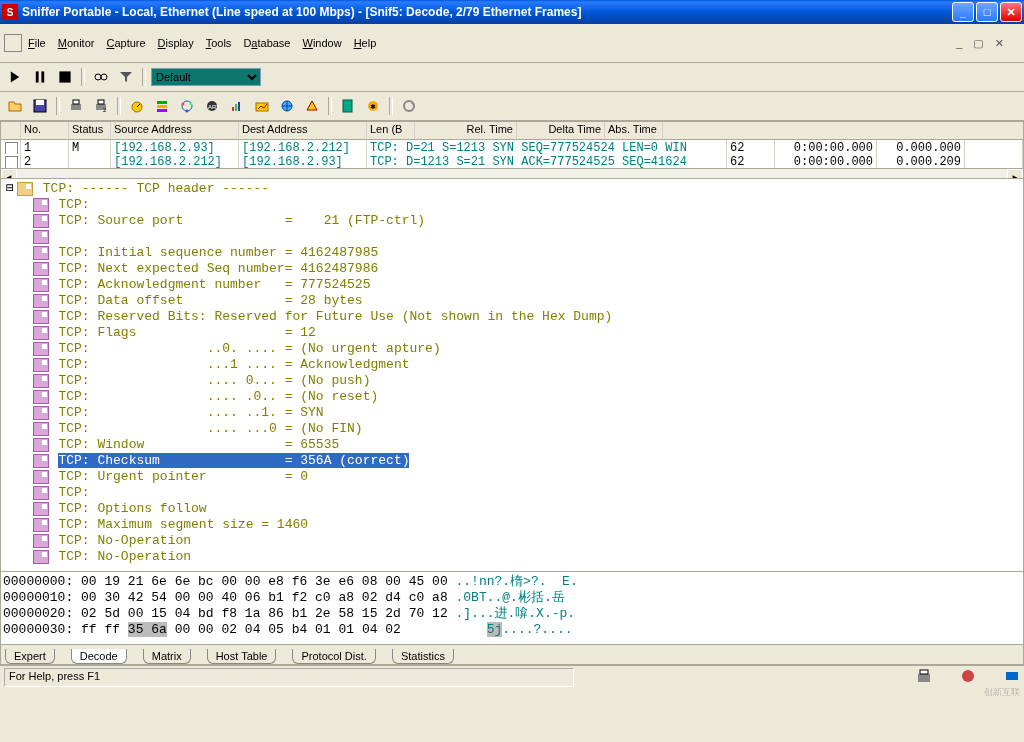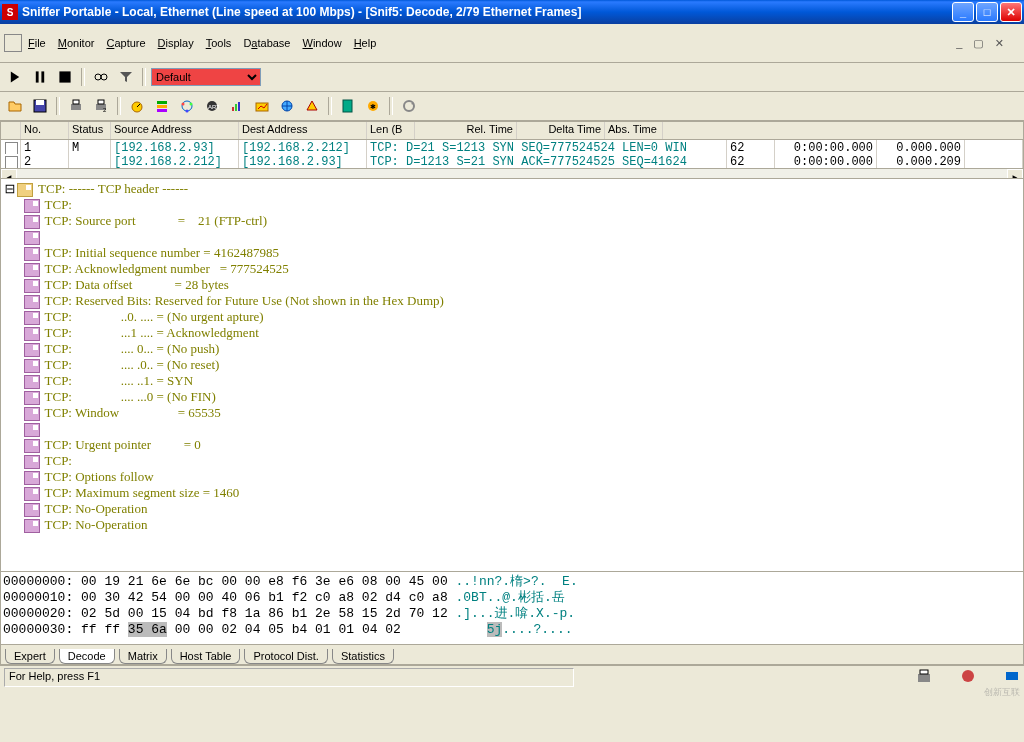--- a/index.html
+++ b/index.html
@@ -12,44 +12,44 @@
 .winbtn.close{background:linear-gradient(#f77,#d00)}
 .menubar{background:#ece9d8;border-bottom:1px solid #aca899;padding:10px 4px;display:flex;align-items:center}
 .menubar .mdi-icon{width:16px;height:16px;border:1px solid #888;margin-right:6px}
 .menubar span{margin-right:12px;cursor:default}
 .menubar span u{text-decoration:underline}
 .mdi-ctrl{margin-left:auto;font-family:Arial;letter-spacing:4px;font-size:11px;color:#555}
 .toolbar{background:#ece9d8;border-bottom:1px solid #aca899;padding:2px 4px;display:flex;align-items:center;gap:3px;height:24px}
 .tbtn{width:20px;height:20px;border:1px solid transparent;display:flex;align-items:center;justify-content:center}
 .tbtn svg{width:14px;height:14px}
 .tsep{width:2px;height:18px;border-left:1px solid #aca899;border-right:1px solid #fff;margin:0 2px}
-.combo{height:18px;border:1px solid #7f9db9;background:#ef4444;font-size:11px;width:110px}
+.combo{height:18px;border:1px solid #7f9db9;background:#0f766e;font-size:11px;width:110px}
 .packet-table{border:1px solid #aca899;background:#fff;height:56px;overflow:hidden;position:relative}
 .pt-head{display:flex;background:#ece9d8;border-bottom:1px solid #aca899;height:17px;font-size:11px}
 .pt-head div,.pt-row div{border-right:1px solid #d4d0c8;padding:1px 3px;box-sizing:border-box;overflow:hidden;white-space:nowrap}
 .pt-row{display:flex;height:14px;font-family:'Courier New',monospace;font-size:12px}
 .c-chk{width:20px}.c-no{width:48px}.c-stat{width:42px}.c-src{width:128px}.c-dst{width:128px}.c-sum{flex:1}.c-len{width:48px;text-align:left}.c-rel{width:102px;text-align:right}.c-del{width:88px;text-align:right}.c-abs{width:58px}
 .pt-hsb{height:16px;background:#ece9d8;border-top:1px solid #aca899;display:flex}
 .sb-arrow{width:16px;height:16px;background:#ece9d8;border:1px solid #fff;box-sizing:border-box;display:flex;align-items:center;justify-content:center;font-size:8px;color:#000}
 .sb-track{flex:1;background:#f0f0e8}
-.decode-pane{background:#fff;font-family:Liberation Serif, serif;font-size:13px;line-height:16px;height:388px;overflow:auto;border:1px solid #aca899;border-top:none;padding:2px 0}
+.decode-pane{background:#fff;font-family:Liberation Mono, monospace;font-size:13px;line-height:16px;height:388px;overflow:auto;border:1px solid #aca899;border-top:none;padding:2px 0}
 .dline{white-space:pre;padding-left:2px}
 .dline .tw{display:inline-block;width:14px;text-align:center;color:#000;vertical-align:top}
 .dline .ic{display:inline-block;width:14px;height:12px;background:#d8a8d8;border:1px solid #a060a0;margin-right:2px;position:relative;vertical-align:middle}
 .dline .ic::after{content:"";position:absolute;right:1px;top:1px;width:5px;height:5px;background:#fff}
 .dline .ic.root{background:#f0d080;border-color:#c0a040}
 .dline .txt{color:#808000}
 .dline.sel .txt{background:#316ac5;color:#fff}
 .hex-pane{background:#fff;font-family:Liberation Mono, monospace;font-size:13px;line-height:16px;height:68px;border:1px solid #aca899;border-top:none;padding:2px;white-space:pre}
 .hex-pane .addr{color:#000}
 .hex-pane .hex{color:#000}
 .hex-pane .hl{background:#bbb}
 .hex-pane .ascii{color:#008080}
 .tabs{background:#ece9d8;height:19px;display:flex;align-items:flex-end;padding-left:4px;border:1px solid #aca899;border-top:none;position:relative}
-.tab{border:1px solid #888;border-top:none;border-radius:0 0 6px 6px;padding:1px 8px;font-size:11px;background:#ece9d8;margin-right:4px}
+.tab{border:1px solid #888;border-top:none;border-radius:0 0 6px 6px;padding:1px 8px;font-size:11px;background:#ece9d8;margin-right:16px}
 .tab.active{background:#fff;font-weight:normal}
 .tab:not(.active){background:#ece9d8}
 .tabs::after{content:"";position:absolute;right:6px;top:2px;width:14px;height:14px}
 .statusbar{background:#ece9d8;border-top:1px solid #aca899;height:40px;display:flex;align-items:flex-start;padding:2px 4px;font-size:11px;position:relative}
 .status-cell{border:1px inset #fff;padding:1px 4px;height:15px}
 .status-icons{position:absolute;right:4px;top:2px;display:flex;gap:28px}
 .si{width:16px;height:16px}
 .logo{position:absolute;right:4px;bottom:2px;width:80px;height:22px;opacity:.5;font-size:9px;color:#888;text-align:right}
 .chk{width:11px;height:11px;border:1px solid #888;background:#fff;display:inline-block;margin:1px}
 </style>
@@ -255,31 +255,33 @@
     <div class="sb-arrow">►</div>
   </div>
 </div>
 
 <div class="decode-pane" id="decode">
     <div class="dline"><span class="tw">⊟</span><span class="ic root"></span> <span class="txt">TCP: ------ TCP header ------</span></div>
     <div class="dline"><span class="tw"> </span>  <span class="ic"></span> <span class="txt">TCP:</span></div>
     <div class="dline"><span class="tw"> </span>  <span class="ic"></span> <span class="txt">TCP: Source port             =    21 (FTP-ctrl)</span></div>
     <div class="dline"><span class="tw"> </span>  <span class="ic"></span> </div>
     <div class="dline"><span class="tw"> </span>  <span class="ic"></span> <span class="txt">TCP: Initial sequence number = 4162487985</span></div>
+    <div class="dline"><span class="tw"> </span>  <span class="ic"></span> <span class="txt">TCP: Next expected Seq number= 4162487986</span></div>
     <div class="dline"><span class="tw"> </span>  <span class="ic"></span> <span class="txt">TCP: Acknowledgment number   = 777524525</span></div>
     <div class="dline"><span class="tw"> </span>  <span class="ic"></span> <span class="txt">TCP: Data offset             = 28 bytes</span></div>
     <div class="dline"><span class="tw"> </span>  <span class="ic"></span> <span class="txt">TCP: Reserved Bits: Reserved for Future Use (Not shown in the Hex Dump)</span></div>
+    <div class="dline"><span class="tw"> </span>  <span class="ic"></span> <span class="txt">TCP: Flags                   = 12</span></div>
     <div class="dline"><span class="tw"> </span>  <span class="ic"></span> <span class="txt">TCP:               ..0. .... = (No urgent apture)</span></div>
     <div class="dline"><span class="tw"> </span>  <span class="ic"></span> <span class="txt">TCP:               ...1 .... = Acknowledgment</span></div>
     <div class="dline"><span class="tw"> </span>  <span class="ic"></span> <span class="txt">TCP:               .... 0... = (No push)</span></div>
     <div class="dline"><span class="tw"> </span>  <span class="ic"></span> <span class="txt">TCP:               .... .0.. = (No reset)</span></div>
     <div class="dline"><span class="tw"> </span>  <span class="ic"></span> <span class="txt">TCP:               .... ..1. = SYN</span></div>
     <div class="dline"><span class="tw"> </span>  <span class="ic"></span> <span class="txt">TCP:               .... ...0 = (No FIN)</span></div>
     <div class="dline"><span class="tw"> </span>  <span class="ic"></span> <span class="txt">TCP: Window                  = 65535</span></div>
-    <div class="dline sel"><span class="tw"> </span>  <span class="ic"></span> </div>
+    <div class="dline sel"><span class="tw"> </span>  <span class="ic"></span> <span class="txt">TCP: Checksum                = 356A (correct)</span></div>
     <div class="dline"><span class="tw"> </span>  <span class="ic"></span> <span class="txt">TCP: Urgent pointer          = 0</span></div>
     <div class="dline"><span class="tw"> </span>  <span class="ic"></span> <span class="txt">TCP:</span></div>
     <div class="dline"><span class="tw"> </span>  <span class="ic"></span> <span class="txt">TCP: Options follow</span></div>
     <div class="dline"><span class="tw"> </span>  <span class="ic"></span> <span class="txt">TCP: Maximum segment size = 1460</span></div>
     <div class="dline"><span class="tw"> </span>  <span class="ic"></span> <span class="txt">TCP: No-Operation</span></div>
     <div class="dline"><span class="tw"> </span>  <span class="ic"></span> <span class="txt">TCP: No-Operation</span></div>
   </div>
 
 <div class="hex-pane" id="hex"><div><span class="addr">00000000:</span><span class="hex"> 00 19 21 6e 6e bc 00 00 e8 f6 3e e6 08 00 45 00 </span><span class="ascii">..!nn?.楕&gt;?.  E.</span></div><div><span class="addr">00000010:</span><span class="hex"> 00 30 42 54 00 00 40 06 b1 f2 c0 a8 02 d4 c0 a8 </span><span class="ascii">.0BT..@.彬括.岳</span></div><div><span class="addr">00000020:</span><span class="hex"> 02 5d 00 15 04 bd f8 1a 86 b1 2e 58 15 2d 70 12 </span><span class="ascii">.]...进.啽.X.-p.</span></div><div><span class="addr">00000030:</span><span class="hex"> ff ff </span><span class="hex hl">35 6a</span><span class="hex"> 00 00 02 04 05 b4 01 01 04 02         </span><span class="ascii">  </span><span class="ascii hl">5j</span><span class="ascii">....?....</span></div></div>
 

